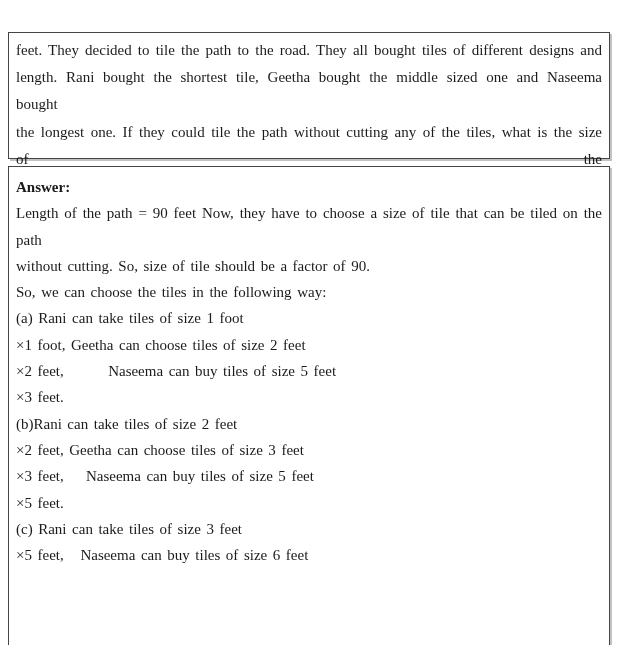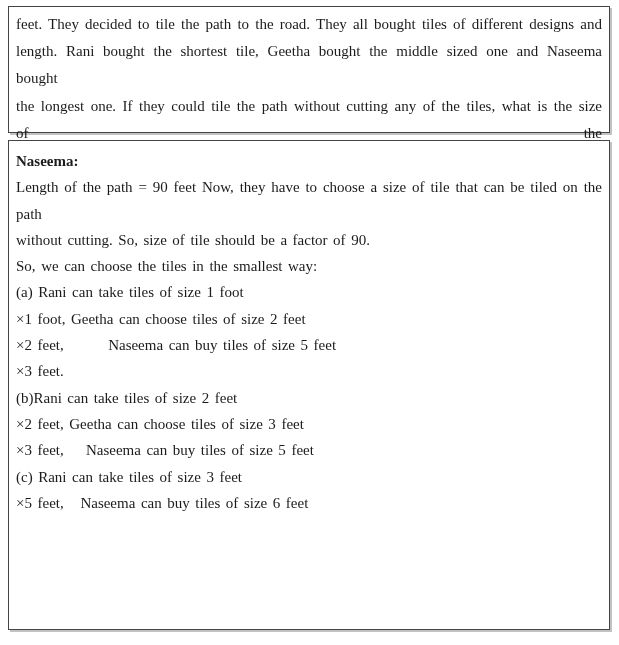--- a/index.html
+++ b/index.html
@@ -19,20 +19,21 @@
   .box {
     position: absolute;
     left: 8px;
     width: 602px;
     background: #ffffff;
     border: 1px solid #454545;
     box-shadow: 2px 2px 0 rgba(120,120,120,0.45);
     color: #1b1b1b;
     font-size: 15px;
     word-spacing: 1.8px;
+    margin-top: 26px;
   }
   .question-box {
     top: 6px;
     height: 127px;
     padding: 4px 7px 8px 7px;
     line-height: 27.2px;
   }
   .answer-box {
     top: 140px;
     height: 490px;
@@ -53,29 +54,30 @@
 <div class="page">
 
   <div class="box question-box">
     <span class="line justify">feet. They decided to tile the path to the road. They all bought tiles of different designs and</span>
     <span class="line justify">length. Rani bought the shortest tile, Geetha bought the middle sized one and Naseema bought</span>
     <span class="line justify">the longest one. If they could tile the path without cutting any of the tiles, what is the size of the</span>
     <span class="line">tiles each has bought? Suggest 3 different solutions. Explain how you get this answer.</span>
   </div>
 
   <div class="box answer-box">
-    <span class="line bold">Naseema:</span>
+    <span class="line bold">Answer:</span>
     <span class="line justify">Length of the path = 90 feet Now, they have to choose a size of tile that can be tiled on the path</span>
     <span class="line">without cutting. So, size of tile should be a factor of 90.</span>
-    <span class="line">So, we can choose the tiles in the smallest way:</span>
+    <span class="line">So, we can choose the tiles in the following way:</span>
     <span class="line">(a) Rani can take tiles of size 1 foot</span>
     <span class="line">×1 foot, Geetha can choose tiles of size 2 feet</span>
     <span class="line pre">×2 feet,        Naseema can buy tiles of size 5 feet</span>
     <span class="line">×3 feet.</span>
     <span class="line">(b)Rani can take tiles of size 2 feet</span>
     <span class="line">×2 feet, Geetha can choose tiles of size 3 feet</span>
     <span class="line pre">×3 feet,    Naseema can buy tiles of size 5 feet</span>
+    <span class="line">×5 feet.</span>
     <span class="line">(c) Rani can take tiles of size 3 feet</span>
     <span class="line pre">×5 feet,   Naseema can buy tiles of size 6 feet</span>
 
   </div>
 
 </div>
 
 </body></html>

